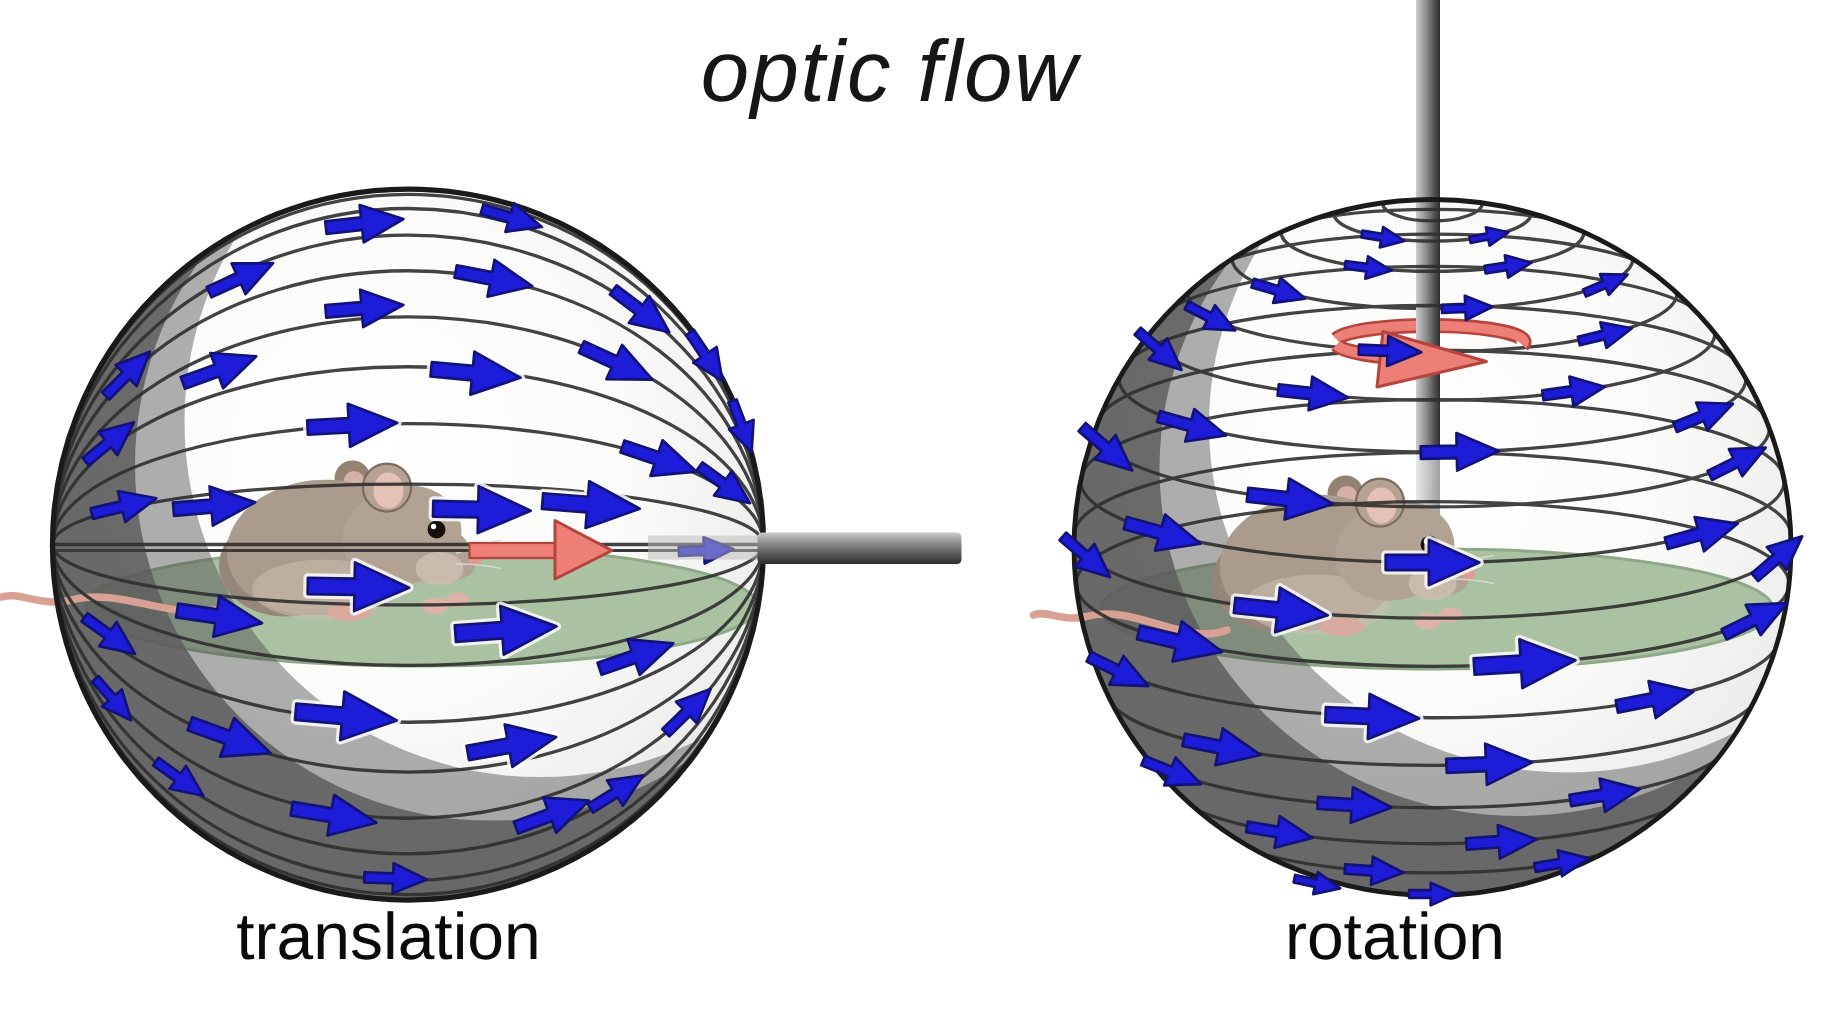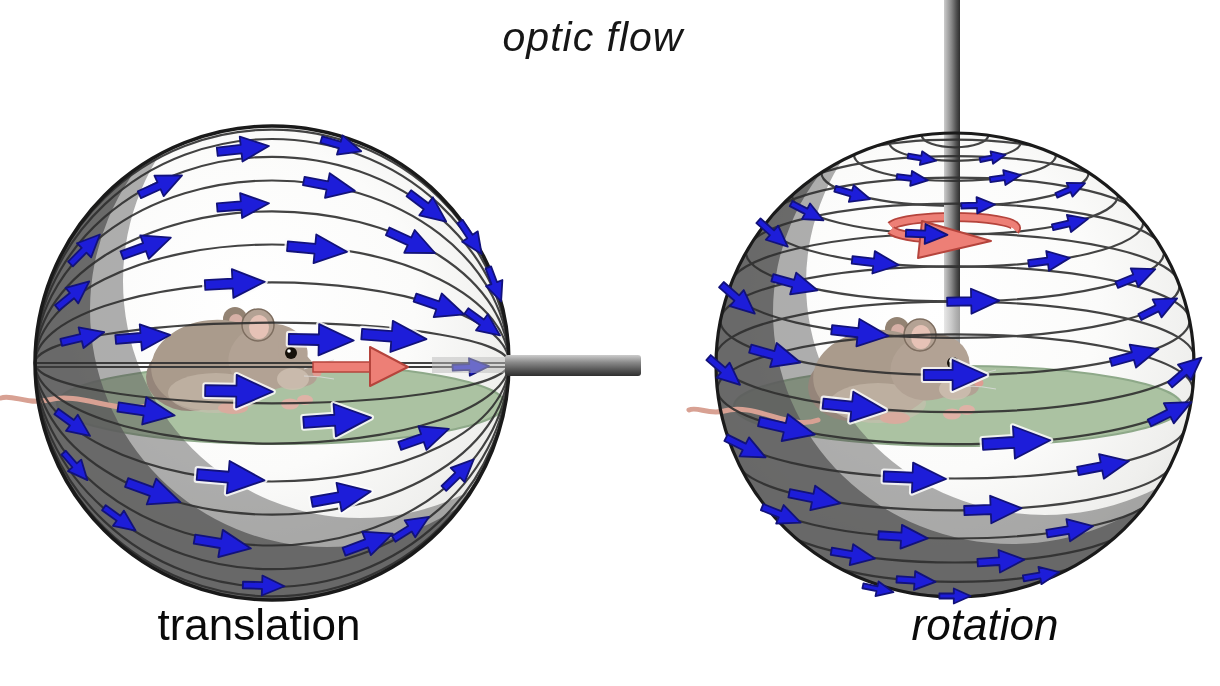--- a/index.html
+++ b/index.html
@@ -6,29 +6,29 @@
   body{
     width:1220px;height:686px;overflow:hidden;
     background:#ffffff;
     font-family:"Liberation Sans","DejaVu Sans",sans-serif;
     position:relative;
   }
   .stage{position:relative;width:1220px;height:686px;}
   svg.fig{position:absolute;left:0;top:0;}
   .fig-title{
     position:absolute;left:593px;top:14px;transform:translateX(-50%);
-    font-size:41px;font-style:italic;font-weight:normal;color:#161616;
+    font-size:58px;font-style:italic;font-weight:normal;color:#161616;
     white-space:nowrap;letter-spacing:1px;
   }
   .panel-label{
     position:absolute;top:600px;transform:translateX(-50%);
     font-size:44px;color:#0a0a0a;white-space:nowrap;
   }
   .panel-label.left{left:259px;}
-  .panel-label.right{left:985px;font-style:italic;}
+  .panel-label.right{left:930px;}
 </style>
 </head>
 <body>
 
 <div class="stage">
   <svg class="fig" id="fig" width="1220" height="686" viewBox="0 0 1220 686">
       <defs>
         <radialGradient id="gradL" cx="45%" cy="38%" r="78%">
           <stop offset="0%" stop-color="#ffffff"></stop>
           <stop offset="45%" stop-color="#fbfbfa"></stop>

